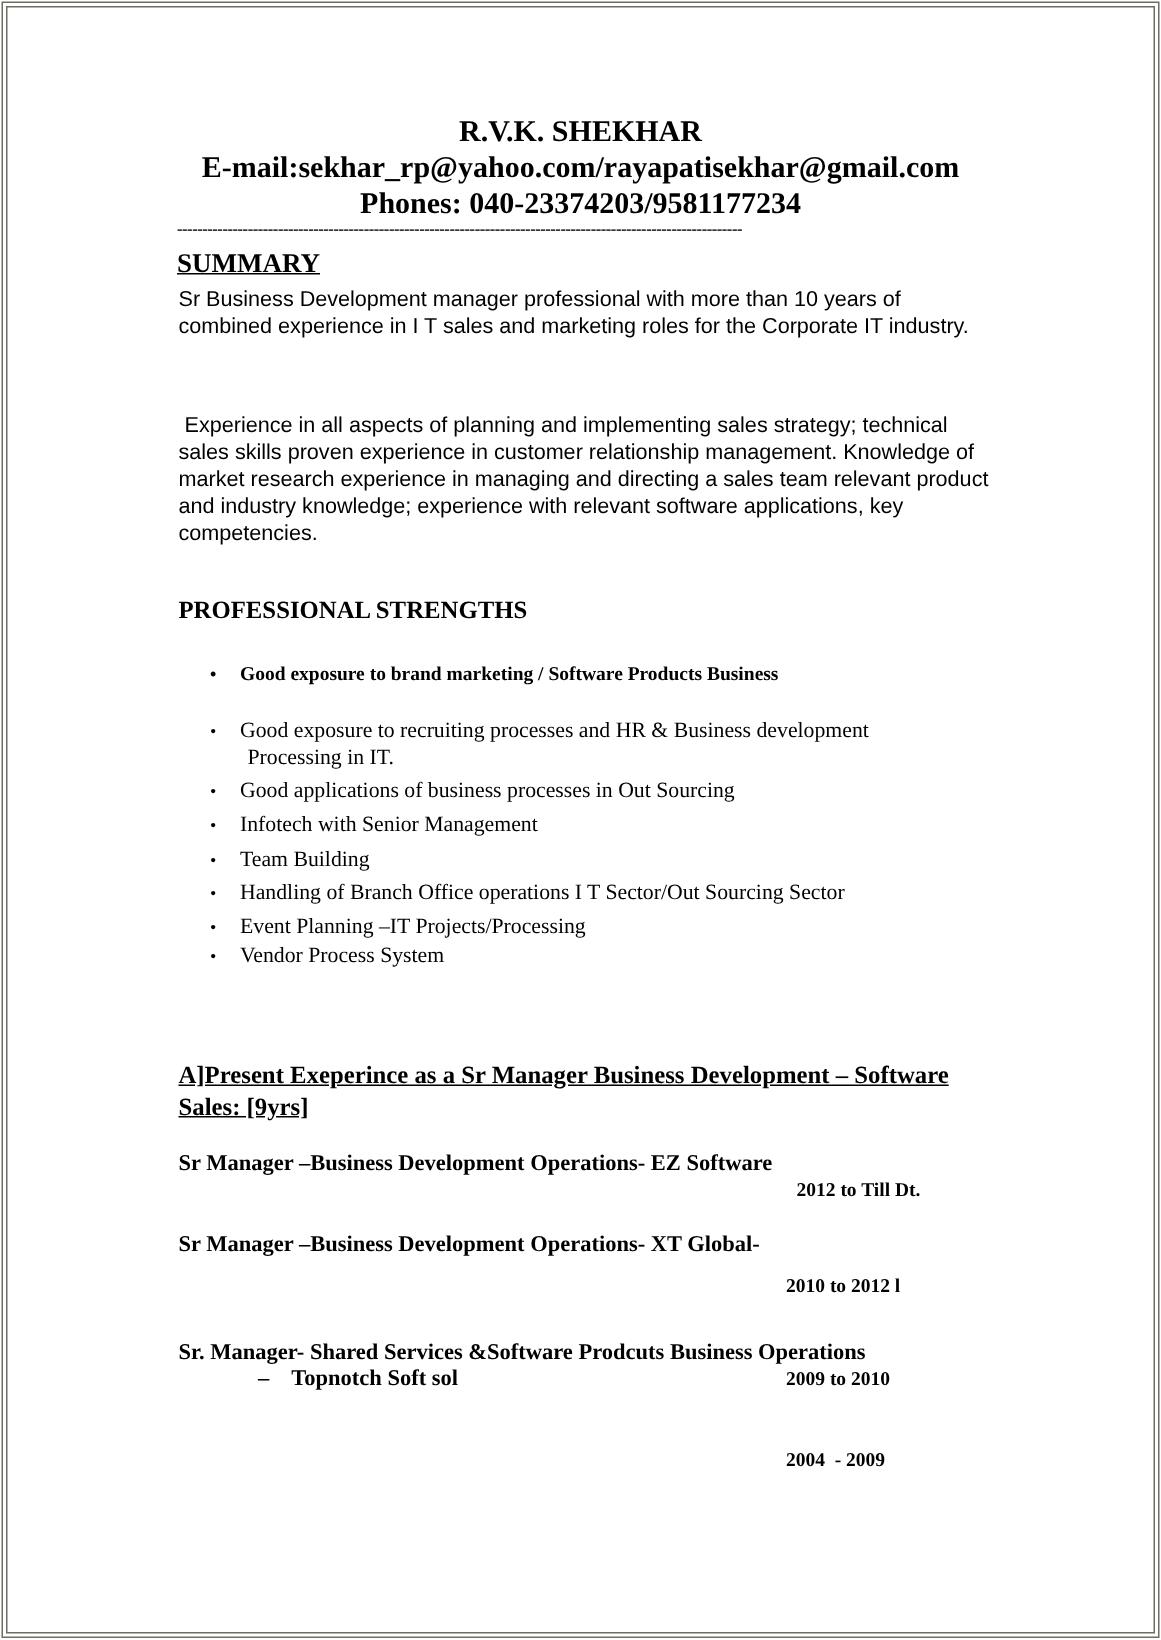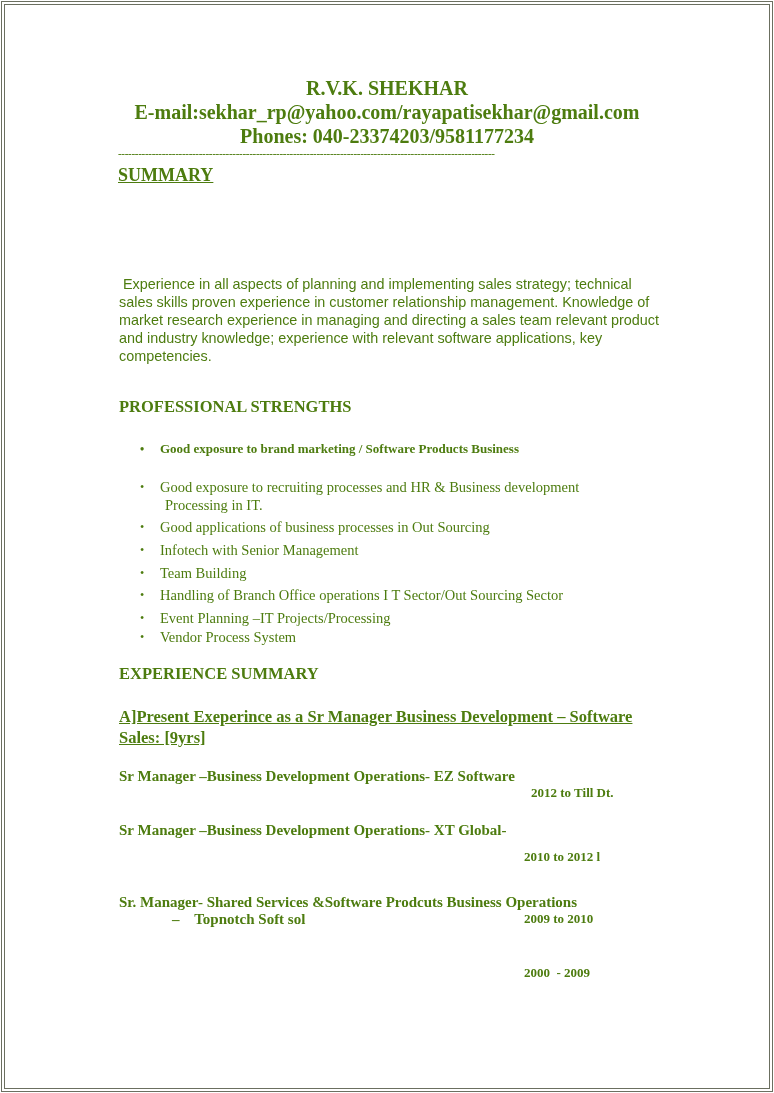--- a/index.html
+++ b/index.html
@@ -7,21 +7,21 @@
     .frame-outer {
       position: absolute; left: 1px; top: 1px; width: 770px; height: 1089px;
       border: 1px solid #6b6f60; box-sizing: content-box;
     }
     .frame-inner {
       position: absolute; left: 4px; top: 4px; width: 764px; height: 1083px;
       border: 1px solid #6b6f60;
     }
     .page {
       position: absolute; left: 0; top: 0; width: 774px; height: 1093px;
-      color: #4d7c0f;
+      color: #000000;
     }
     .serif { font-family: "Liberation Serif", "DejaVu Serif", serif; }
     .sans { font-family: "Liberation Sans", "DejaVu Sans", sans-serif; }
 
     .header { position: absolute; left: 100px; width: 574px; text-align: center; font-weight: bold; }
     .name { top: 77px; font-size: 20px; }
     .email { top: 101px; font-size: 20px; }
     .phones { top: 125px; font-size: 20px; }
 
     .rule {
@@ -78,20 +78,21 @@
 
 <div class="page">
 
   <div class="header name serif">R.V.K. SHEKHAR</div>
   <div class="header email serif">E-mail:sekhar_rp@yahoo.com/rayapatisekhar@gmail.com</div>
   <div class="header phones serif">Phones: 040-23374203/9581177234</div>
 
   <div class="rule serif">----------------------------------------------------------------------------------------------------------------</div>
 
   <div class="summary-label serif">SUMMARY</div>
+  <div class="para p1 sans">Sr Business Development manager professional with more than 10 years of combined experience in I T sales and marketing roles for the Corporate IT industry.</div>
   <div class="para p2 sans" style="white-space: pre-wrap;"> Experience in all aspects of planning and implementing sales strategy; technical sales skills proven experience in customer relationship management. Knowledge of market research experience in managing and directing a sales team relevant product and industry knowledge; experience with relevant software applications, key competencies.</div>
 
   <div class="h-section h-strengths serif">PROFESSIONAL STRENGTHS</div>
 
   <ul class="bullets serif">
     <li class="b0">
       <span class="dot">•</span>
       <span class="txt">Good exposure to brand marketing / Software Products Business</span>
     </li>
     <li class="b1">
@@ -118,28 +119,27 @@
     <li class="b6">
       <span class="dot">•</span>
       <span class="txt">Event Planning –IT Projects/Processing</span>
     </li>
     <li class="b7">
       <span class="dot">•</span>
       <span class="txt">Vendor Process System</span>
     </li>
   </ul>
 
-  <div class="h-section h-experience serif">EXPERIENCE SUMMARY</div>
   <div class="subhead serif">A]Present Exeperince as a Sr Manager Business Development – Software Sales:  [9yrs]</div>
 
   <div class="job j1 serif">Sr Manager –Business Development Operations- EZ Software</div>
   <div class="date d1 serif">2012 to Till Dt.</div>
 
   <div class="job j2 serif">Sr Manager –Business Development Operations- XT Global-</div>
   <div class="date d2 serif">2010 to 2012 l</div>
 
   <div class="job j3 serif">Sr. Manager- Shared Services &amp;Software Prodcuts Business Operations</div>
   <div class="job j3b serif" style="white-space: pre;">–    Topnotch Soft sol</div>
   <div class="date d3 serif">2009 to 2010</div>
 
-  <div class="date d4 serif" style="white-space: pre;">2000  - 2009</div>
+  <div class="date d4 serif" style="white-space: pre;">2004  - 2009</div>
 
 </div>
 
 </body></html>

